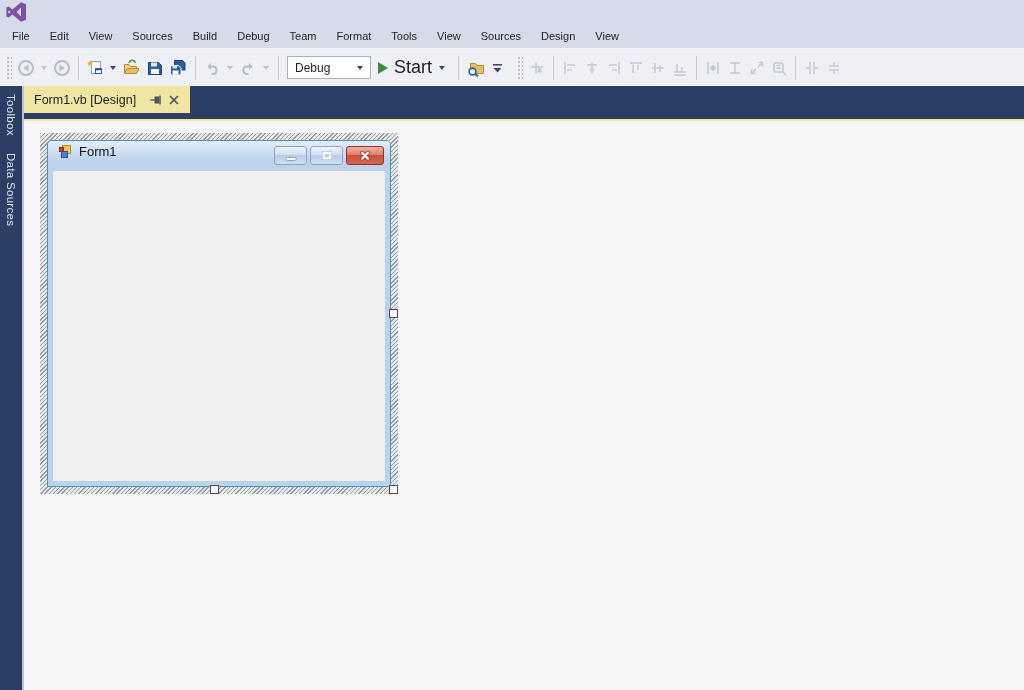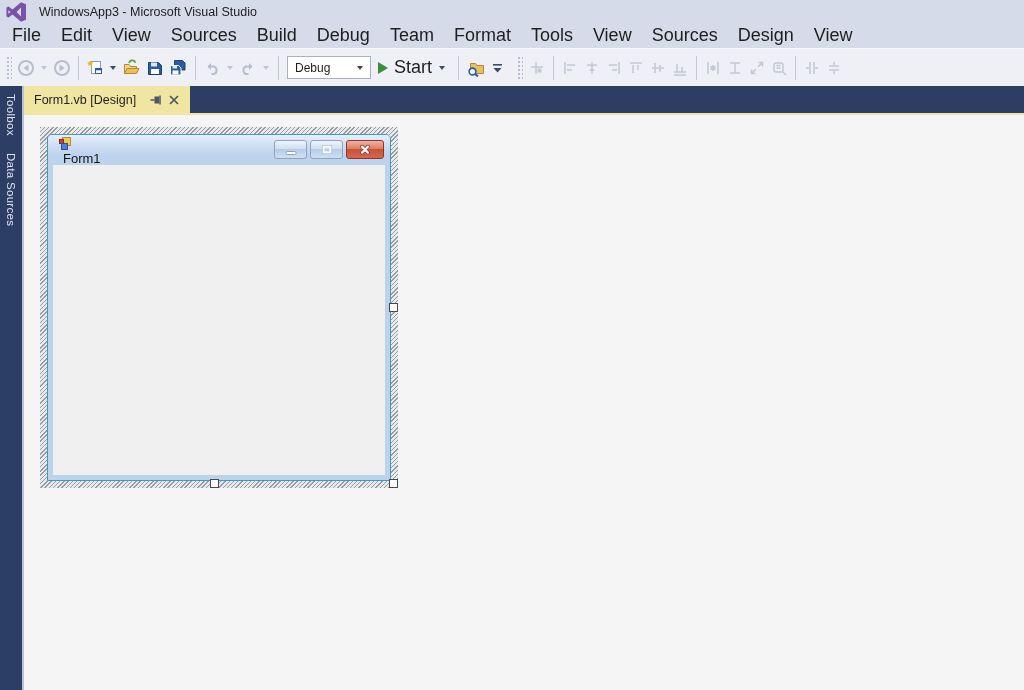--- a/index.html
+++ b/index.html
@@ -7,21 +7,21 @@
     font-family:"Liberation Sans", sans-serif; background:var(--editor-bg,#f5f5f5); }
 
   
   .titlebar { height:23px; background:var(--top-bg,#d6dbe9);
     display:flex; align-items:center; padding-left:3px; }
   .titlebar .vs-logo { width:26px; height:22px; display:flex; align-items:center; justify-content:center; }
   .titlebar .title-text { font-size:12.5px; color:#1e1e1e; margin-left:10px; }
 
   .menubar { height:25px; background:var(--top-bg,#d6dbe9);
     display:flex; align-items:center; padding-left:2px; }
-  .menu-item { padding:4px 10px; font-size:18px; color:#1e1e1e; cursor:default; }
+  .menu-item { padding:4px 10px; font-size:11px; color:#1e1e1e; cursor:default; }
 
   .toolbar { height:38px; background:var(--toolbar-bg,#eef0f5);
     display:flex; align-items:center; border-top:1px solid #f5f7fb; padding-left:2px; }
   .grip { width:7px; height:26px; margin:0 3px;
     background-image:radial-gradient(#b7bdcc 1px, transparent 1.2px);
     background-size:4px 4px; background-position:1px 1px; }
   .tb-sep { width:1px; height:24px; background:#c3c9d6; margin:0 5px; flex:none; }
   .tb-btn { height:26px; min-width:20px; display:flex; align-items:center; justify-content:center;
     padding:0 2px; flex:none; }
   .dd-arrow { width:0; height:0; border-left:3.5px solid transparent; border-right:3.5px solid transparent;
@@ -40,37 +40,37 @@
   .tb-ico { width:22px; height:24px; display:flex; align-items:center; justify-content:center; flex:none; }
 
   
   .dock-row { display:flex; height:604px; }
   .side-strip { width:24px; background:var(--dock-bg,#2c3e63); border-right:2px solid #b9c1dd;
     display:flex; flex-direction:column; align-items:center; padding-top:8px; flex:none; }
   .side-tab { writing-mode:vertical-rl; font-size:11.5px; color:#dde3f0; margin-bottom:17px;
     letter-spacing:.3px; cursor:default; }
 
   .content-col { flex:1; display:flex; flex-direction:column; min-width:0; }
-  .tabstrip { height:29px; background:var(--dock-bg,#2c3e63);
+  .tabstrip { height:35px; background:var(--dock-bg,#2c3e63);
     border-bottom:2px solid var(--active-tab-bg,#f0e6a2); display:flex; align-items:flex-start; }
   .doc-tab { height:27px; background:var(--active-tab-bg,#f0e6a2); display:flex; align-items:center;
     padding:0 8px 0 10px; font-size:12.5px; color:#1e1e1e; cursor:default; }
   .doc-tab .tab-label { margin-right:10px; }
   .tab-ico { width:16px; height:16px; display:flex; align-items:center; justify-content:center; margin-left:2px; }
 
   .editor { position:relative; flex:1; background:var(--editor-bg,#f5f5f5); }
 
   
   .sel-wrap { position:absolute; left:16px; top:12px; width:358px; height:361px;
     background:repeating-linear-gradient(135deg, #979ca4 0 1px, #e9eaec 1px 3px); }
   .form-win { position:absolute; left:7px; top:7px; right:7px; bottom:7px;
     background:var(--form-frame,#bdd2ec); border:1px solid #3d9cba; border-radius:5px 5px 0 0; }
   .form-titlebar { height:20px; border-radius:4px 4px 0 0; position:relative;
     background:linear-gradient(#e6effb, #cfdff3 50%, #bdd2ec);
-    display:flex; padding-left:9px;flex-direction:column; }
+    display:flex; align-items:center; padding-left:9px; }
   .form-title-text { font-size:13px; color:#111; margin-left:6px; }
   .caption-btns { position:absolute; right:6px; top:5px; display:flex; gap:3px; }
   .cap-btn { width:33px; height:19px; border:1px solid #92a4bc; border-radius:3px;
     display:flex; align-items:center; justify-content:center;
     background:linear-gradient(#eef4fb, #cfdff1 46%, #b6cce6 47%, #cde0f2); }
   .cap-btn.close { width:38px; border-color:#93322a;
     background:linear-gradient(#f0b0a0, #dd7f66 46%, #c6513a 47%, #d3674e); }
   .form-client { position:absolute; left:5px; right:5px; top:30px; bottom:5px;
     background:var(--form-client,#f0f0f0); }
   .handle { position:absolute; width:9px; height:9px; background:#fff; border:1px solid #4a4a4a; z-index:3; }
@@ -81,21 +81,20 @@
 </head>
 <body>
 
 <div class="titlebar">
   <span class="vs-logo">
     <svg viewBox="0 0 24 24" width="24" height="24">
       <path fill="#7c52a8" fill-rule="evenodd" d="M17 2.2 L22 4.3 V19.7 L17 21.8 L8.4 14.6 L4.6 17.6 L2.4 16.4 V7.6 L4.6 6.4 L8.4 9.4 Z
            M6.6 12 L4.4 10.2 V13.8 Z  M17 7.6 L12.6 12 L17 16.4 Z"></path>
     </svg>
   </span>
-  <span class="title-text">WindowsApp3 - Microsoft Visual Studio</span>
 </div>
 
 <div class="menubar">
   <span class="menu-item">File</span>
   <span class="menu-item">Edit</span>
   <span class="menu-item">View</span>
   <span class="menu-item">Sources</span>
   <span class="menu-item">Build</span>
   <span class="menu-item">Debug</span>
   <span class="menu-item">Team</span>

